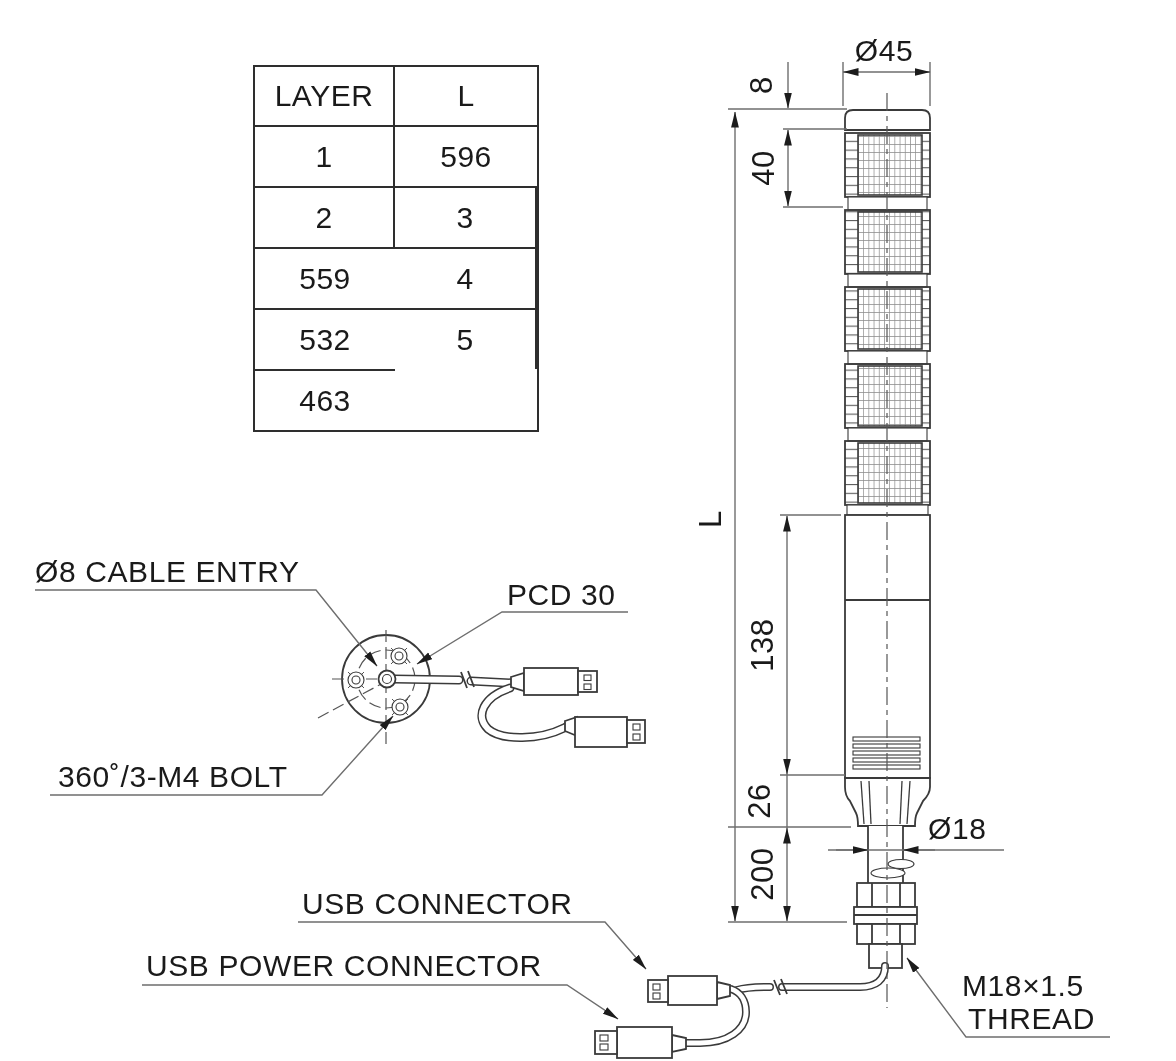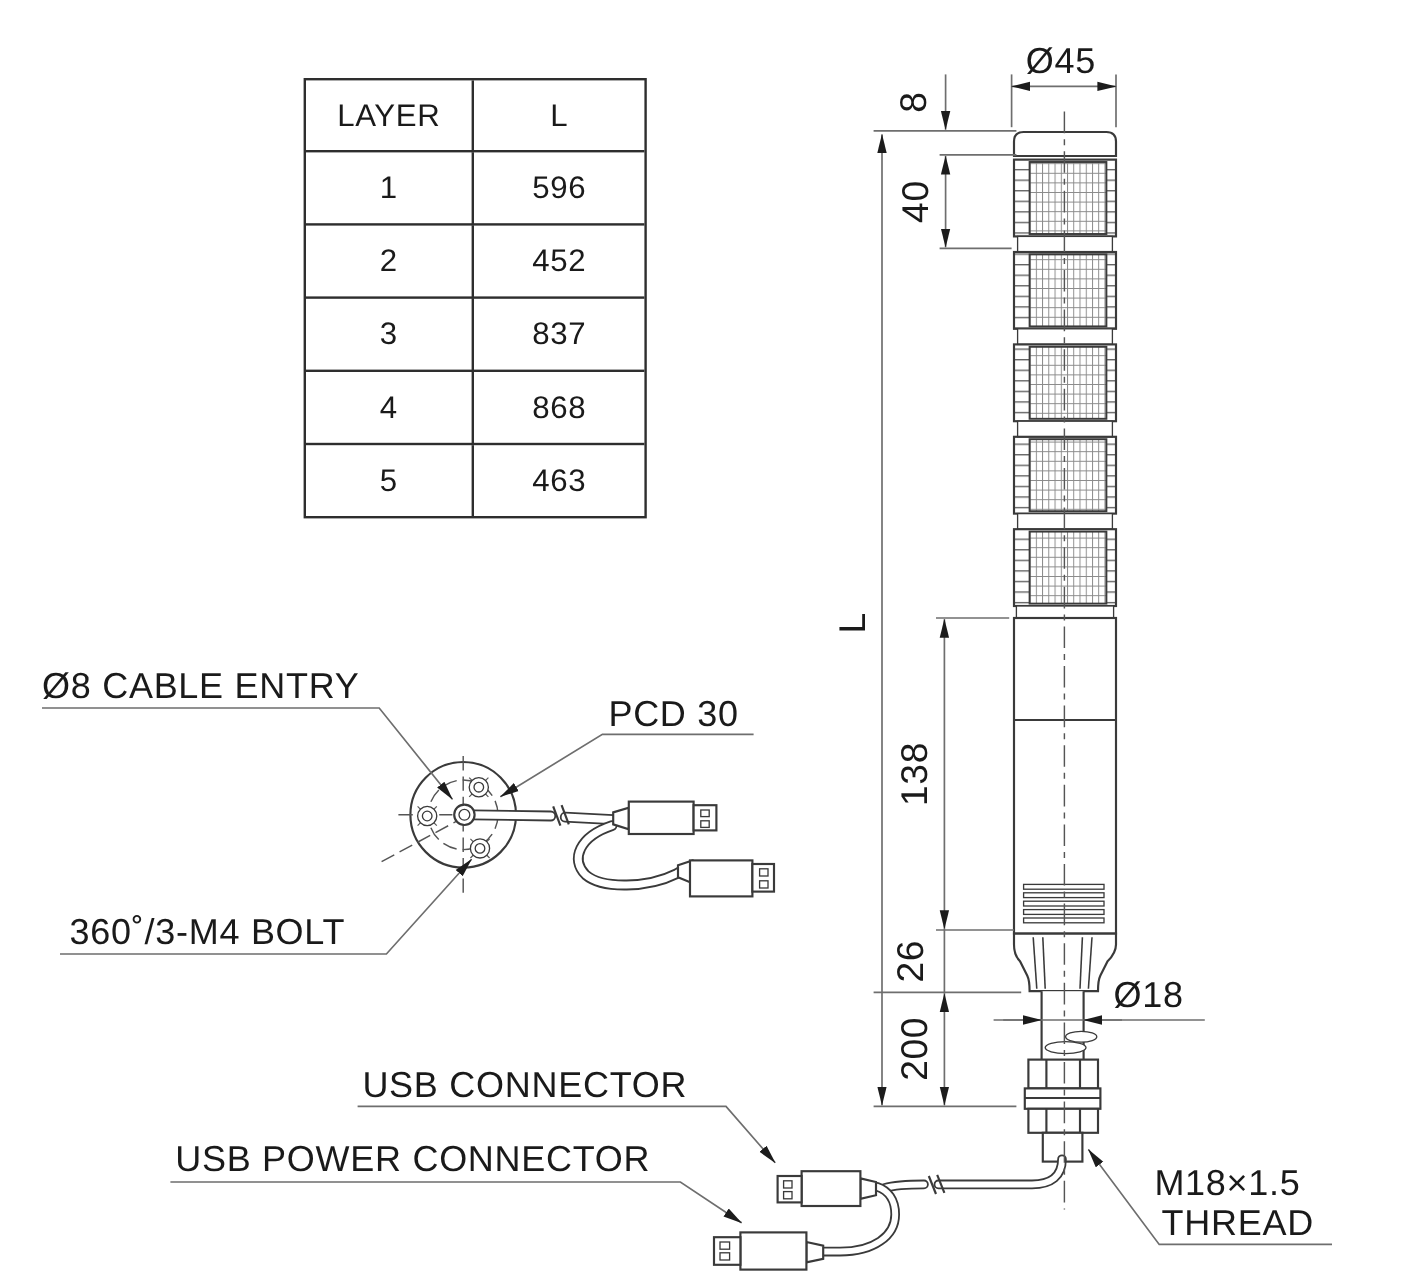--- a/index.html
+++ b/index.html
@@ -2,21 +2,21 @@
 <html><head>
 <meta charset="utf-8">
 <style>
   html,body{margin:0;padding:0;background:#ffffff;}
   .stage{position:relative;width:1176px;height:1061px;background:#ffffff;overflow:hidden;
          font-family:"Liberation Sans",sans-serif;color:#1a1a1a;}
   .spec-table{position:absolute;left:253px;top:65px;width:282px;border:2px solid #2e2e2e;
               display:grid;grid-template-columns:140px 142px;background:#fff;}
   .spec-table .cell{border-right:2px solid #2e2e2e;border-bottom:2px solid #2e2e2e;
               display:flex;align-items:center;justify-content:center;
-              font-size:26px;height:59px;letter-spacing:0.5px;text-align:center;}
+              font-size:30px;height:59px;letter-spacing:0.5px;text-align:center;}
   .spec-table .cell.lastcol{border-right:none;}
   .spec-table .cell.lastrow{border-bottom:none;}
   svg{position:absolute;left:0;top:0;}
   svg text{font-family:"Liberation Sans",sans-serif;fill:#1a1a1a;}
   .callout{font-size:30px;letter-spacing:0.6px;}
   .dimnum{font-size:31px;letter-spacing:0.5px;}
   .ln{stroke:#3a3a3a;stroke-width:1.8;fill:none;}
   .lnf{stroke:#3a3a3a;stroke-width:1.8;fill:#ffffff;}
   .lnthin{stroke:#3a3a3a;stroke-width:1.1;fill:#ffffff;}
   .dim{stroke:#6e6e6e;stroke-width:1.4;fill:none;}
@@ -31,25 +31,24 @@
 <body>
 
 <div class="stage">
 
   <div class="spec-table">
     <div class="cell" style="height:58px">LAYER</div>
     <div class="cell lastcol" style="height:58px">L</div>
     <div class="cell">1</div>
     <div class="cell lastcol">596</div>
     <div class="cell">2</div>
-    <div class="cell lastcol">452</div>
     <div class="cell">3</div>
-    <div class="cell lastcol">837</div>
+    <div class="cell lastcol">559</div>
     <div class="cell">4</div>
-    <div class="cell lastcol">868</div>
+    <div class="cell lastcol">532</div>
     <div class="cell lastrow">5</div>
     <div class="cell lastcol lastrow">463</div>
   </div>
 
   <svg width="1176" height="1061" viewBox="0 0 1176 1061">
     <defs>
       <marker id="arr" viewBox="0 0 16 9" refX="15.5" refY="4.5" markerWidth="16" markerHeight="9" markerUnits="userSpaceOnUse" orient="auto-start-reverse">
         <path d="M16,4.5 L0,0.6 L0,8.4 Z" fill="#1c1c1c"></path>
       </marker>
       <pattern id="ribs" patternUnits="userSpaceOnUse" width="8" height="8.8">

